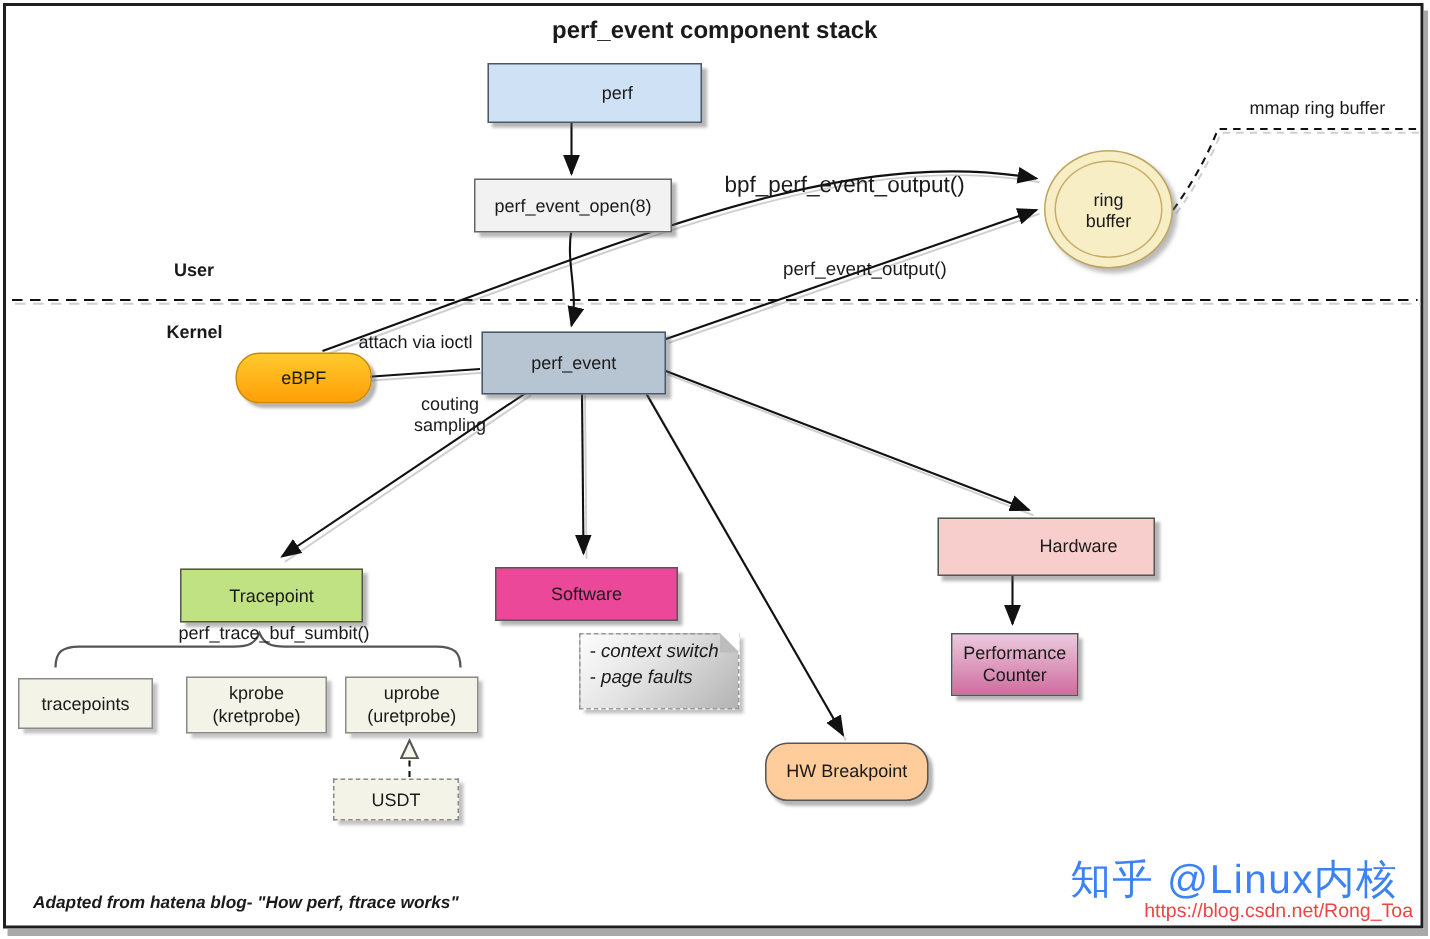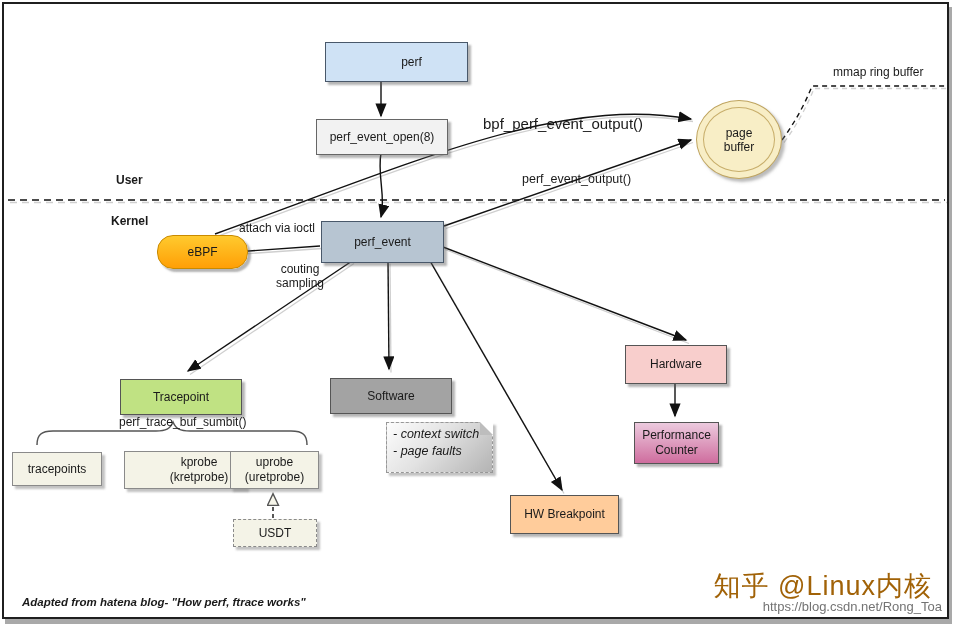--- a/index.html
+++ b/index.html
@@ -12,42 +12,42 @@
         text-align:center;font-size:12px;line-height:1.25;border:1.4px solid #555;
         box-shadow:3px 3px 2px rgba(90,90,90,.45);white-space:pre-line;z-index:2;}
   .lbl{position:absolute;font-size:12px;line-height:1.2;z-index:3;white-space:pre-line;}
   .title{font-weight:bold;font-size:16px;text-align:center;width:953px;left:0;top:11px;}
   .bold{font-weight:bold;}
   .blue{background:#cfe2f5;border-color:#49586a;}
   .gray{background:#f2f2f2;border-color:#666;}
   .slate{background:#b7c5d2;border-color:#49586a;}
   .orange{background:linear-gradient(#ffca2e,#ff9f06);border-color:#c98a00;}
   .green{background:#c0e283;}
-  .cyan{background:#a3a3a3;}
+  .cyan{background:#ec4899;}
   .pink{background:#f8cecc;}
   .magenta{background:linear-gradient(#eccade,#cf6d9e);}
   .peach{background:#ffcc9b;}
   .beige{background:#f4f3e7;border-color:#8a8a8a;box-shadow:3px 3px 2px rgba(120,120,120,.45);}
   .dashedbox{border-style:dashed;}
   .ring{position:absolute;left:696px;top:100px;width:84px;height:77px;border-radius:50%;
         background:#f8eec6;border:1.6px solid #bfa45f;box-shadow:3px 3px 3px rgba(120,120,120,.5);
         display:flex;align-items:center;justify-content:center;z-index:2;}
   .ring-inner{position:absolute;left:6px;top:6px;right:6px;bottom:6px;border-radius:50%;
         border:1px solid #c7ad6a;}
   .ring-text{position:relative;font-size:12px;text-align:center;white-space:pre-line;}
   .note{position:absolute;border:1.4px dashed #979797;font-style:italic;font-size:12.5px;
         line-height:1.35;padding:3px 6px 0 6px;white-space:pre-line;z-index:2;
         background:linear-gradient(135deg,#fdfdfd 0%,#e2e2e2 45%,#b3b3b3 100%);
         box-shadow:3px 3px 2px rgba(120,120,120,.45);}
   .note::after{content:"";position:absolute;top:-1px;right:-1px;width:0;height:0;
         border-bottom:13px solid #bdbdbd;border-right:13px solid #ffffff;}
   .footer{font-weight:bold;font-style:italic;font-size:11.5px;left:22px;top:596px;}
-  .wm1{left:640px;top:570px;width:292px;text-align:right;font-size:27px;color:#a16207;
+  .wm1{left:640px;top:570px;width:292px;text-align:right;font-size:27px;color:#3b82f6;
        text-shadow:1px 1px 0 #ffffff;letter-spacing:1px;z-index:4;}
-  .wm2{left:640px;top:599px;width:302px;text-align:right;font-size:13px;color:#737373;z-index:4;}
+  .wm2{left:640px;top:599px;width:302px;text-align:right;font-size:13px;color:#ef4444;z-index:4;}
 </style>
 </head>
 <body>
 
 <div id="canvas">
   <div class="frame"></div>
 
   <svg id="edges" width="953" height="626" viewBox="0 0 953 626">
     <defs>
       <marker id="arr" markerWidth="11" markerHeight="9" refX="9" refY="4" orient="auto">
@@ -82,49 +82,50 @@
       <path d="M 443 247 L 686 340" marker-end="url(#arr)"></path>
       <path d="M 675 383 L 675 416" marker-end="url(#arr)"></path>
       <path d="M 273 518 L 273 495" stroke-dasharray="4 3" marker-end="url(#oarr)"></path>
       <path d="M 8 200 H 945" stroke-dasharray="7 5"></path>
       <path d="M 782 140 Q 801 114 812 86 L 945 86" stroke-dasharray="5 4"></path>
     </g>
 
     <path fill="none" stroke="#555" stroke-width="1.5" d="M 37 445 C 37 435, 41 431, 53 431 L 156 431 C 166 431, 170 429, 173 422 C 176 429, 180 431, 190 431 L 291 431 C 303 431, 307 435, 307 445"></path>
   </svg>
 
+  <div class="lbl title">perf_event component stack</div>
 
   <div class="lbl bold" style="left:116px;top:173px;">User</div>
   <div class="lbl bold" style="left:111px;top:214px;">Kernel</div>
 
   <div class="node blue" style="left:325px;top:42px;width:111px;height:38px;padding-left:30px;">perf</div>
   <div class="node gray" style="left:316px;top:119px;width:130px;height:34px;">perf_event_open(8)</div>
 
   <div class="ring">
     <div class="ring-inner"></div>
-    <div class="ring-text">page
+    <div class="ring-text">ring
 buffer</div>
   </div>
 
   <div class="node orange" style="left:157px;top:235px;width:89px;height:32px;border-radius:16px;">eBPF</div>
   <div class="node slate" style="left:321px;top:221px;width:121px;height:40px;">perf_event</div>
 
   <div class="node green" style="left:120px;top:379px;width:120px;height:34px;">Tracepoint</div>
   <div class="node cyan" style="left:330px;top:378px;width:120px;height:34px;">Software</div>
-  <div class="node pink" style="left:625px;top:345px;width:100px;height:37px;">Hardware</div>
+  <div class="node pink" style="left:625px;top:345px;width:100px;height:37px;padding-left:43px;">Hardware</div>
   <div class="node magenta" style="left:634px;top:422px;width:83px;height:40px;">Performance
 Counter</div>
-  <div class="node peach" style="left:510px;top:495px;width:107px;height:37px;">HW Breakpoint</div>
+  <div class="node peach" style="left:510px;top:495px;width:107px;height:37px;border-radius:15px;">HW Breakpoint</div>
 
   <div class="node beige" style="left:12px;top:452px;width:88px;height:32px;">tracepoints</div>
-  <div class="node beige" style="left:124px;top:451px;width:92px;height:36px;padding-left:28px;">kprobe
+  <div class="node beige" style="left:124px;top:451px;width:92px;height:36px;">kprobe
 (kretprobe)</div>
   <div class="node beige" style="left:230px;top:451px;width:87px;height:36px;">uprobe
 (uretprobe)</div>
-  <div class="node beige dashedbox" style="left:233px;top:519px;width:82px;height:26px;">USDT</div>
+  <div class="node beige dashedbox" style="left:222px;top:519px;width:82px;height:26px;">USDT</div>
 
   <div class="lbl" style="left:833px;top:65px;">mmap ring buffer</div>
   <div class="lbl" style="left:483px;top:115px;font-size:15px;">bpf_perf_event_output()</div>
   <div class="lbl" style="left:522px;top:172px;font-size:12.5px;">perf_event_output()</div>
   <div class="lbl" style="left:239px;top:221px;">attach via ioctl</div>
   <div class="lbl" style="left:262px;top:262px;width:76px;text-align:center;">couting
 sampling</div>
   <div class="lbl" style="left:119px;top:415px;">perf_trace_buf_sumbit()</div>
 
   <div class="note" style="left:386px;top:422px;width:93px;height:46px;">- context switch

